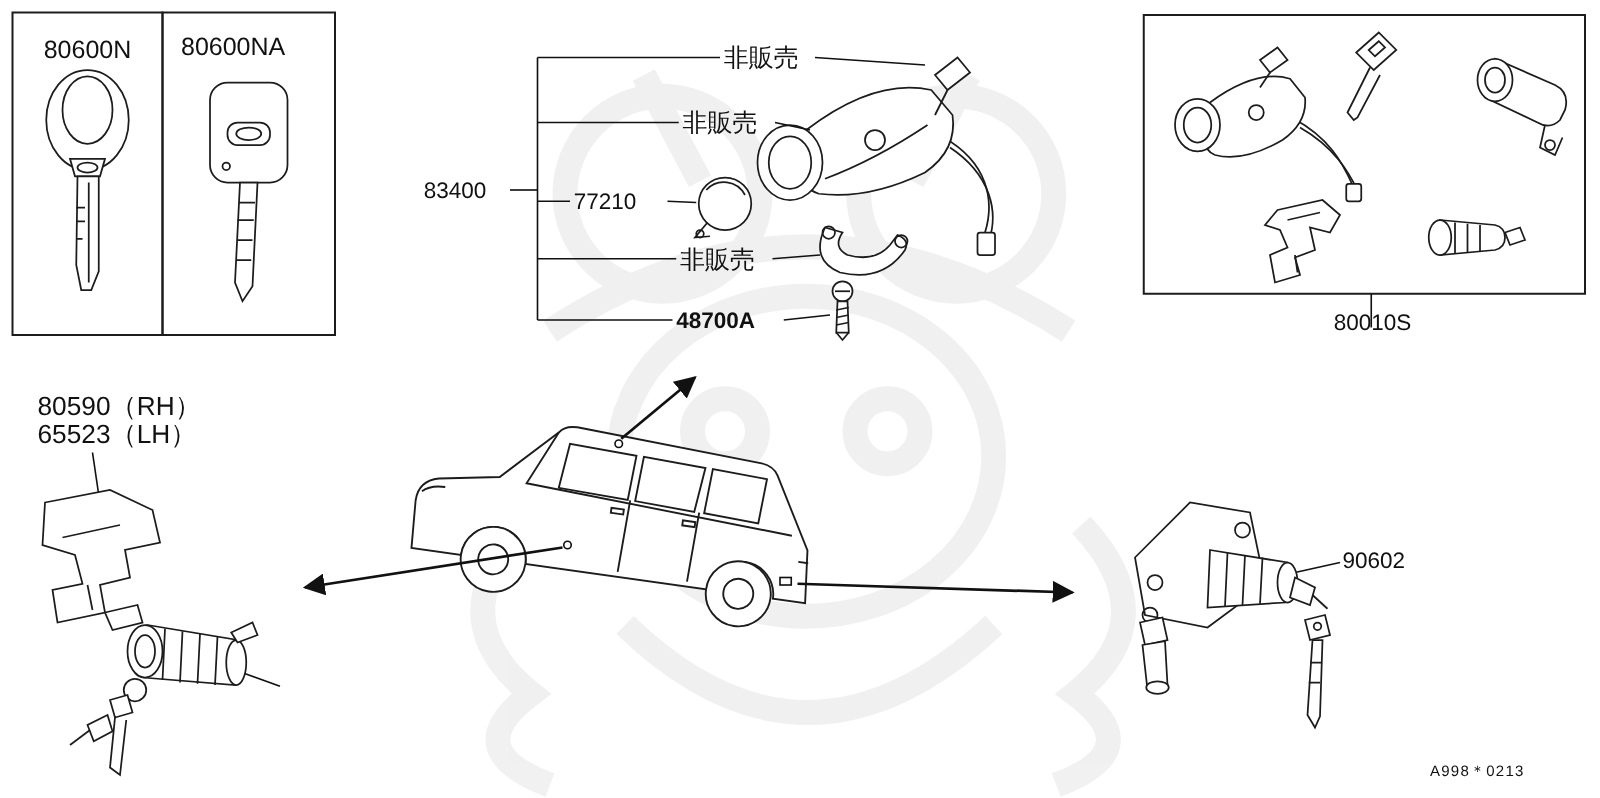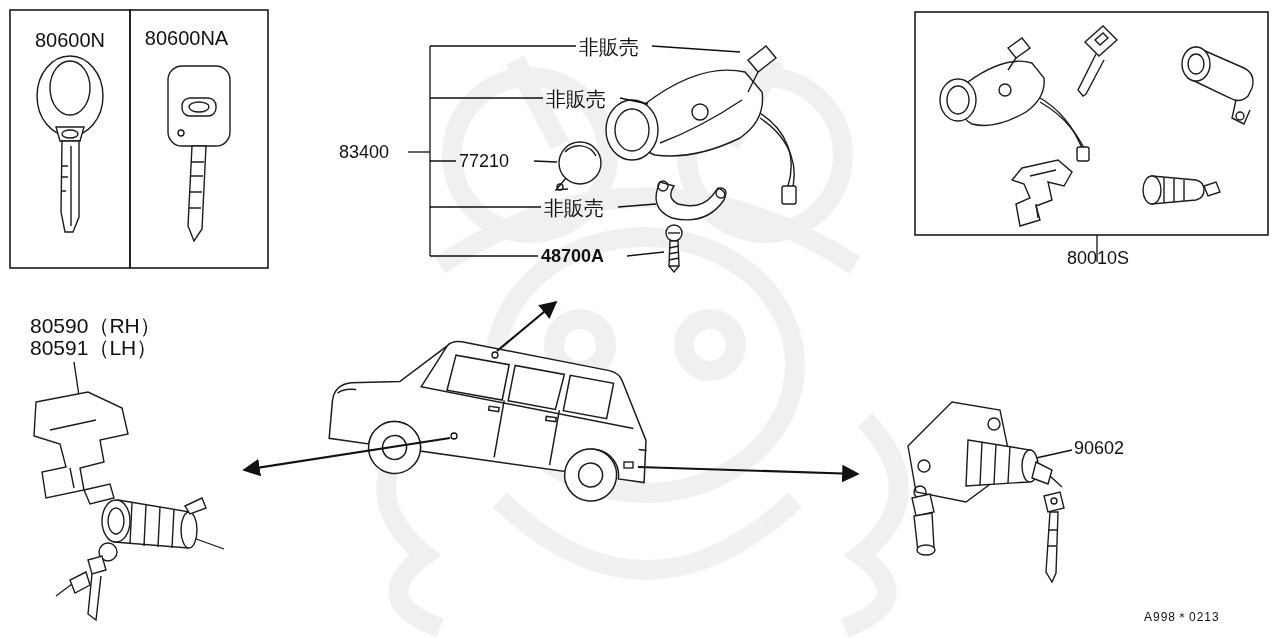--- a/index.html
+++ b/index.html
@@ -211,21 +211,21 @@
   <div class="lbl" style="left:579px;top:37px;">非販売</div>
   <div class="lbl" style="left:546px;top:89px;">非販売</div>
   <div class="lbl big" style="left:459px;top:151px;">77210</div>
   <div class="lbl" style="left:544px;top:198px;">非販売</div>
   <div class="lbl big" style="left:541px;top:246px;font-weight:bold;">48700A</div>
 
   <div class="lbl big center" style="left:1059px;top:248px;width:78px;">80010S</div>
 
   <div class="two-line" style="position:absolute;left:30px;top:315px;">
     <div>80590（RH）</div>
-    <div>80591（LH）</div>
+    <div>65523（LH）</div>
   </div>
 
 
   <div class="lbl big" style="left:1074px;top:438px;">90602</div>
 
   <div class="footer-code">A998＊0213</div>
 
 </div>
 
 </body></html>

